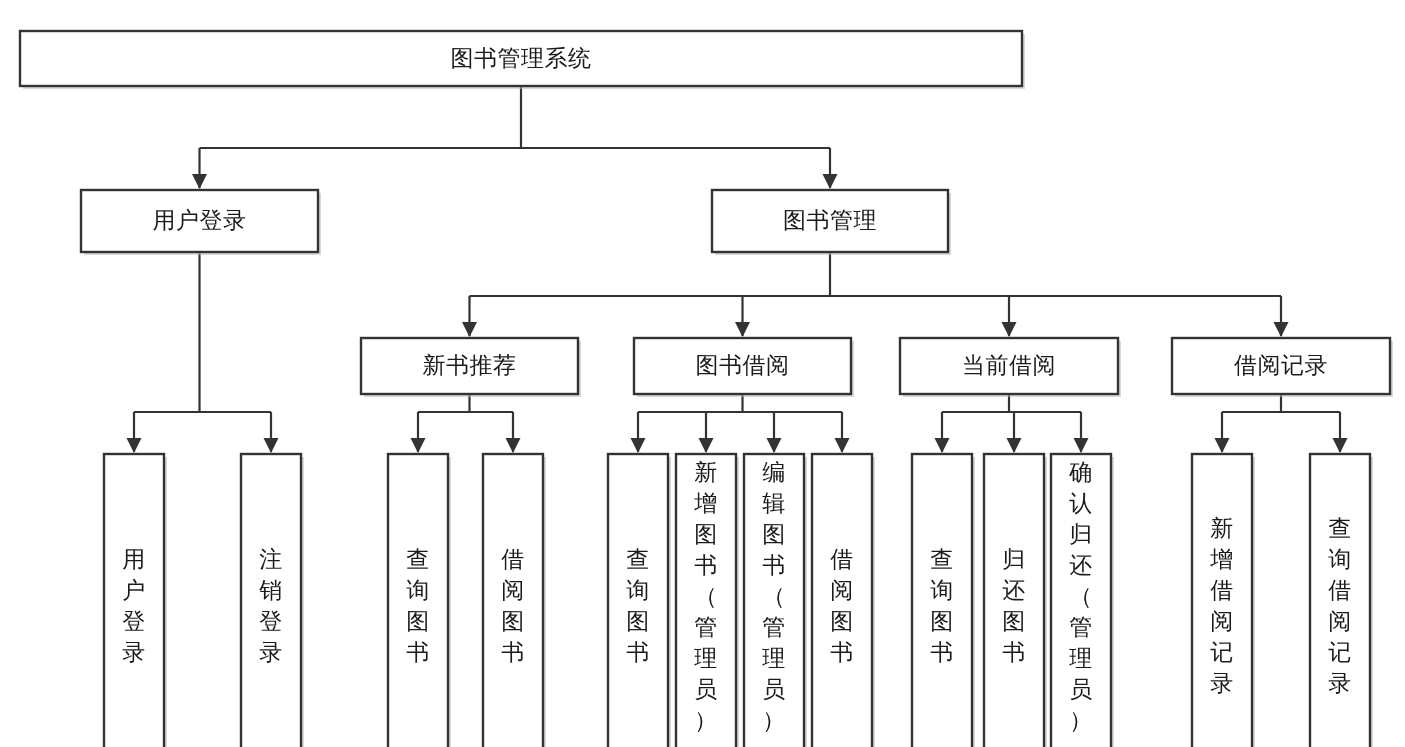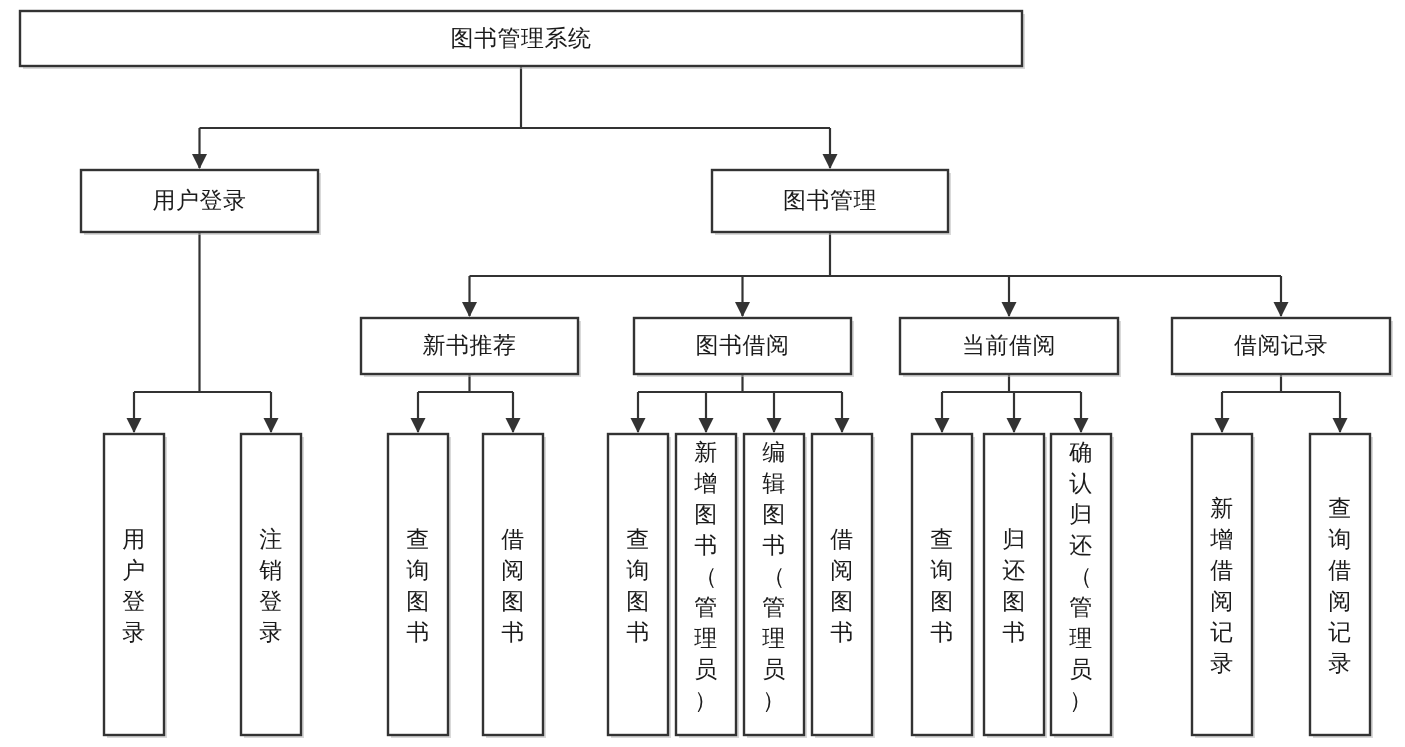--- a/index.html
+++ b/index.html
@@ -11,20 +11,21 @@
     width: 1405px;
     height: 747px;
     font-family: "Liberation Sans", "DejaVu Sans", sans-serif;
     overflow: hidden;
     position: relative;
   }
   #diagram-root {
     position: relative;
     width: 1405px;
     height: 641px;
+    margin-top: 20px;
   }
   svg.diagram-canvas {
     position: absolute;
     left: 0;
     top: 0;
     width: 1405px;
     height: 747px;
     display: block;
   }
   .node-box {

